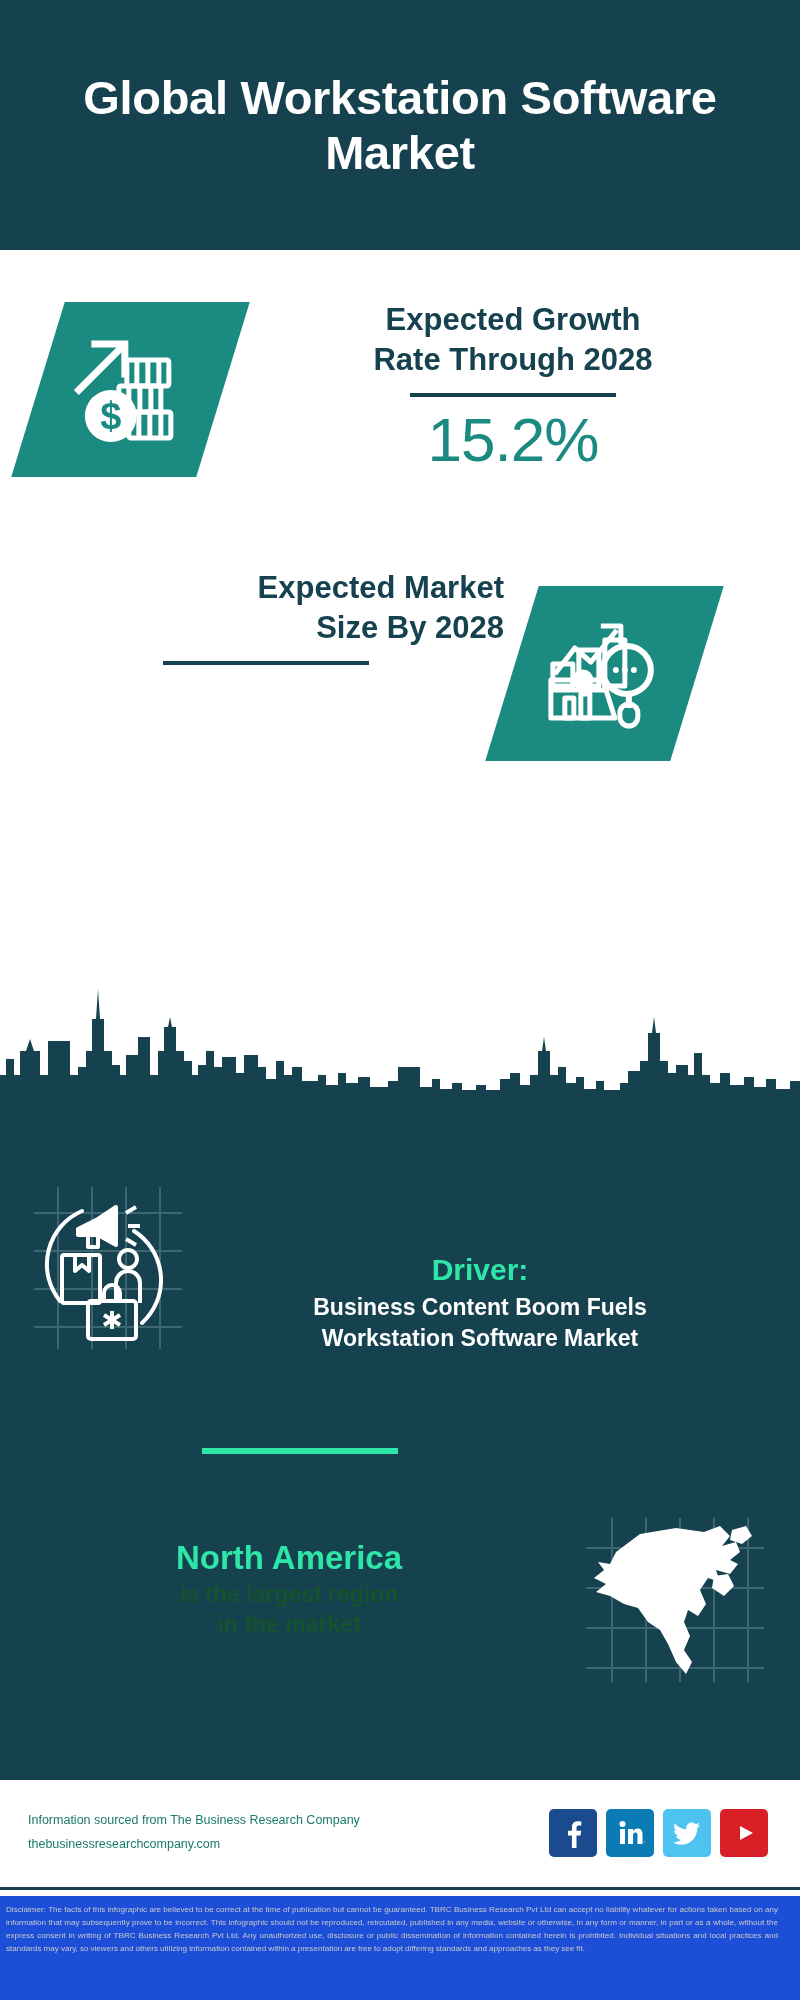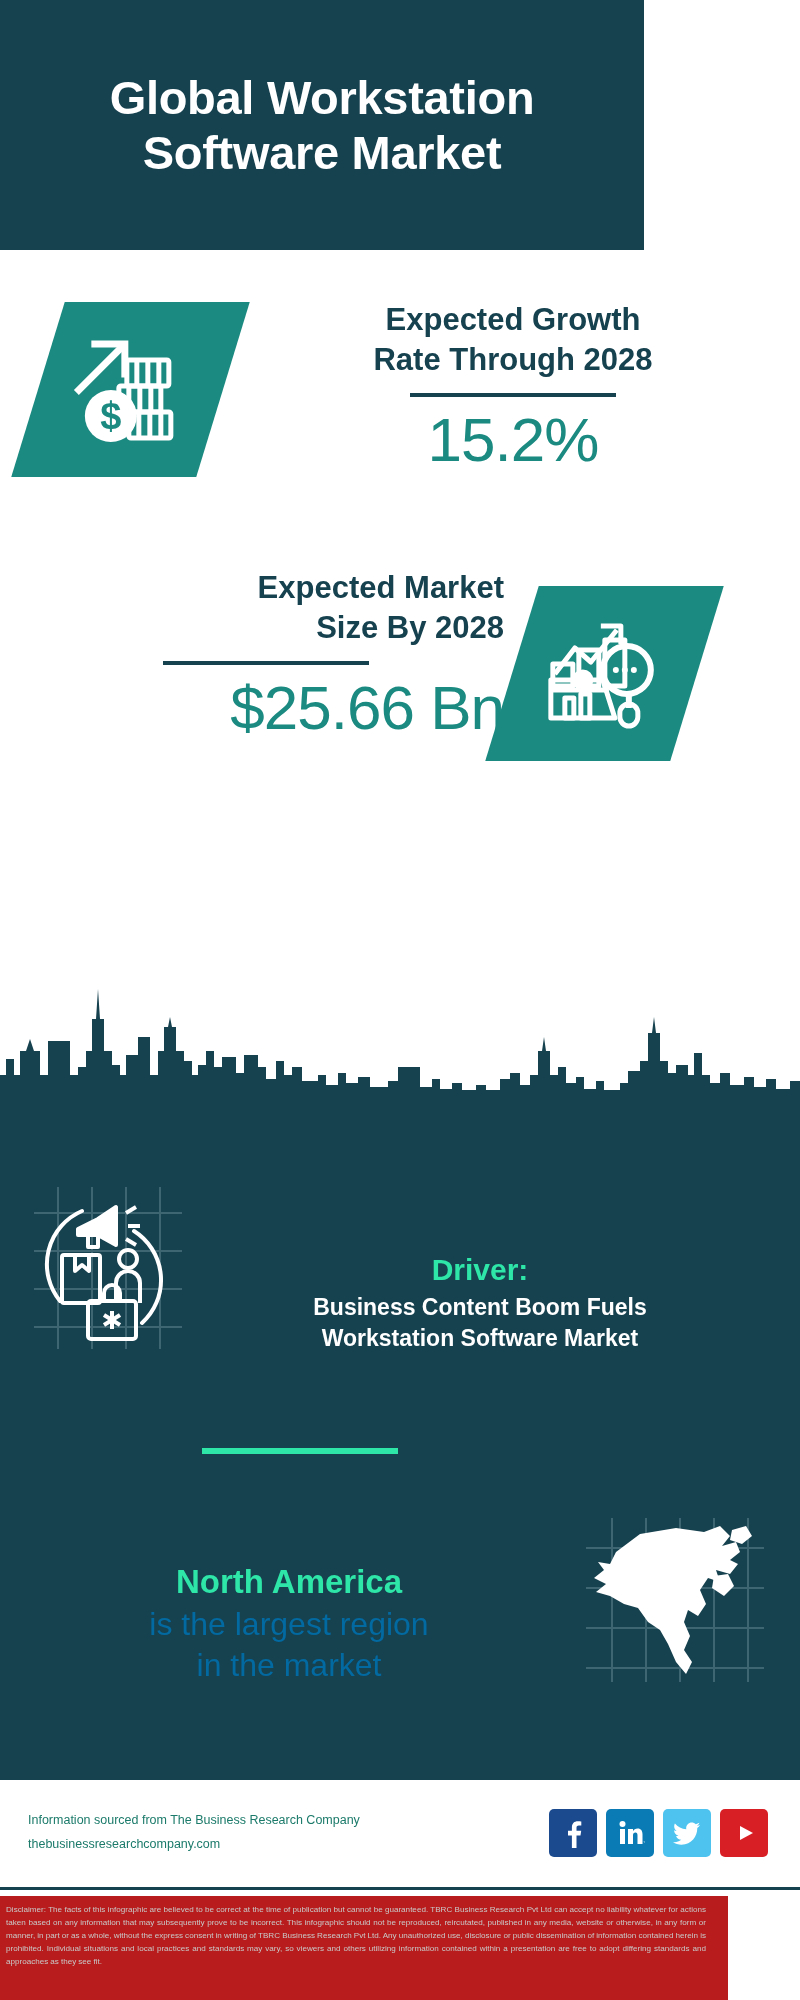--- a/index.html
+++ b/index.html
@@ -13,21 +13,21 @@
     width: 800px;
     height: 2000px;
     background: #ffffff;
     overflow: hidden;
   }
 
   
   .header {
     position: absolute;
     left: 0; top: 0;
-    width: 644px; height: 250px;
+    width: 800px; height: 250px;
     background: #16414f;
     display: flex;
     align-items: center;
     justify-content: center;
     padding: 0 50px;
   }
   .header-title {
     color: #ffffff;
     font-size: 47px;
     font-weight: bold;
@@ -130,34 +130,34 @@
     left: 202px; top: 1448px;
     width: 196px; height: 6px;
     background: #2ee6a8;
   }
 
   .region-block {
     position: absolute;
     left: 0; top: 1490px;
     width: 800px;
     display: flex;
-    align-items: flex-end;
+    align-items: center;
   }
   .region-copy { width: 560px; text-align: center; padding-left: 18px; }
   .region-name {
     color: #2ee6a8;
     font-size: 33px;
     font-weight: bold;
     line-height: 1.3;
   }
   .region-sub {
-    color: #0369a1;
-    font-size: 32px;
+    color: #14532d;
+    font-size: 23px;
     line-height: 1.3;
-    font-weight: normal;
+    font-weight: bold;
   }
   .region-map {
     width: 230px;
     display: flex;
     justify-content: center;
     padding-top: 22px;
   }
 
   
   .footer {
@@ -192,22 +192,22 @@
   .footer-divider {
     position: absolute;
     left: 0; top: 1887px;
     width: 800px; height: 3px;
     background: #16414f;
   }
 
   .disclaimer {
     position: absolute;
     left: 0; top: 1896px;
-    width: 728px; height: 104px;
-    background: #b91c1c;
+    width: 800px; height: 104px;
+    background: #1d4ed8;
     padding: 7px 22px 0 6px;
     color: #c9c9c9;
     font-size: 8.1px;
     line-height: 1.62;
     text-align: justify;
     word-spacing: -0.2px;
   }
 </style>
 </head>
 <body>
@@ -249,21 +249,20 @@
       <div class="stat-label">Expected Growth</div>
       <div class="stat-label">Rate Through 2028</div>
       <div class="stat-rule"></div>
       <div class="stat-value">15.2%</div>
     </div>
 
     <div class="stat-text stat-size-text">
       <div class="stat-label">Expected Market</div>
       <div class="stat-label">Size By 2028</div>
       <div class="stat-rule"></div>
-      <div class="stat-value">$25.66 Bn</div>
     </div>
 
     <div class="para para-size">
       <svg width="120" height="112" viewBox="0 0 120 112">
         <g fill="none" stroke="#ffffff" stroke-width="5" stroke-linejoin="round">
           <polyline points="10,56 30,30 46,44 72,12"></polyline>
           <polyline points="56,8 76,8 76,26"></polyline>
           <rect x="8" y="46" width="20" height="22"></rect>
           <rect x="34" y="32" width="20" height="36"></rect>
           <rect x="60" y="22" width="20" height="46"></rect>

